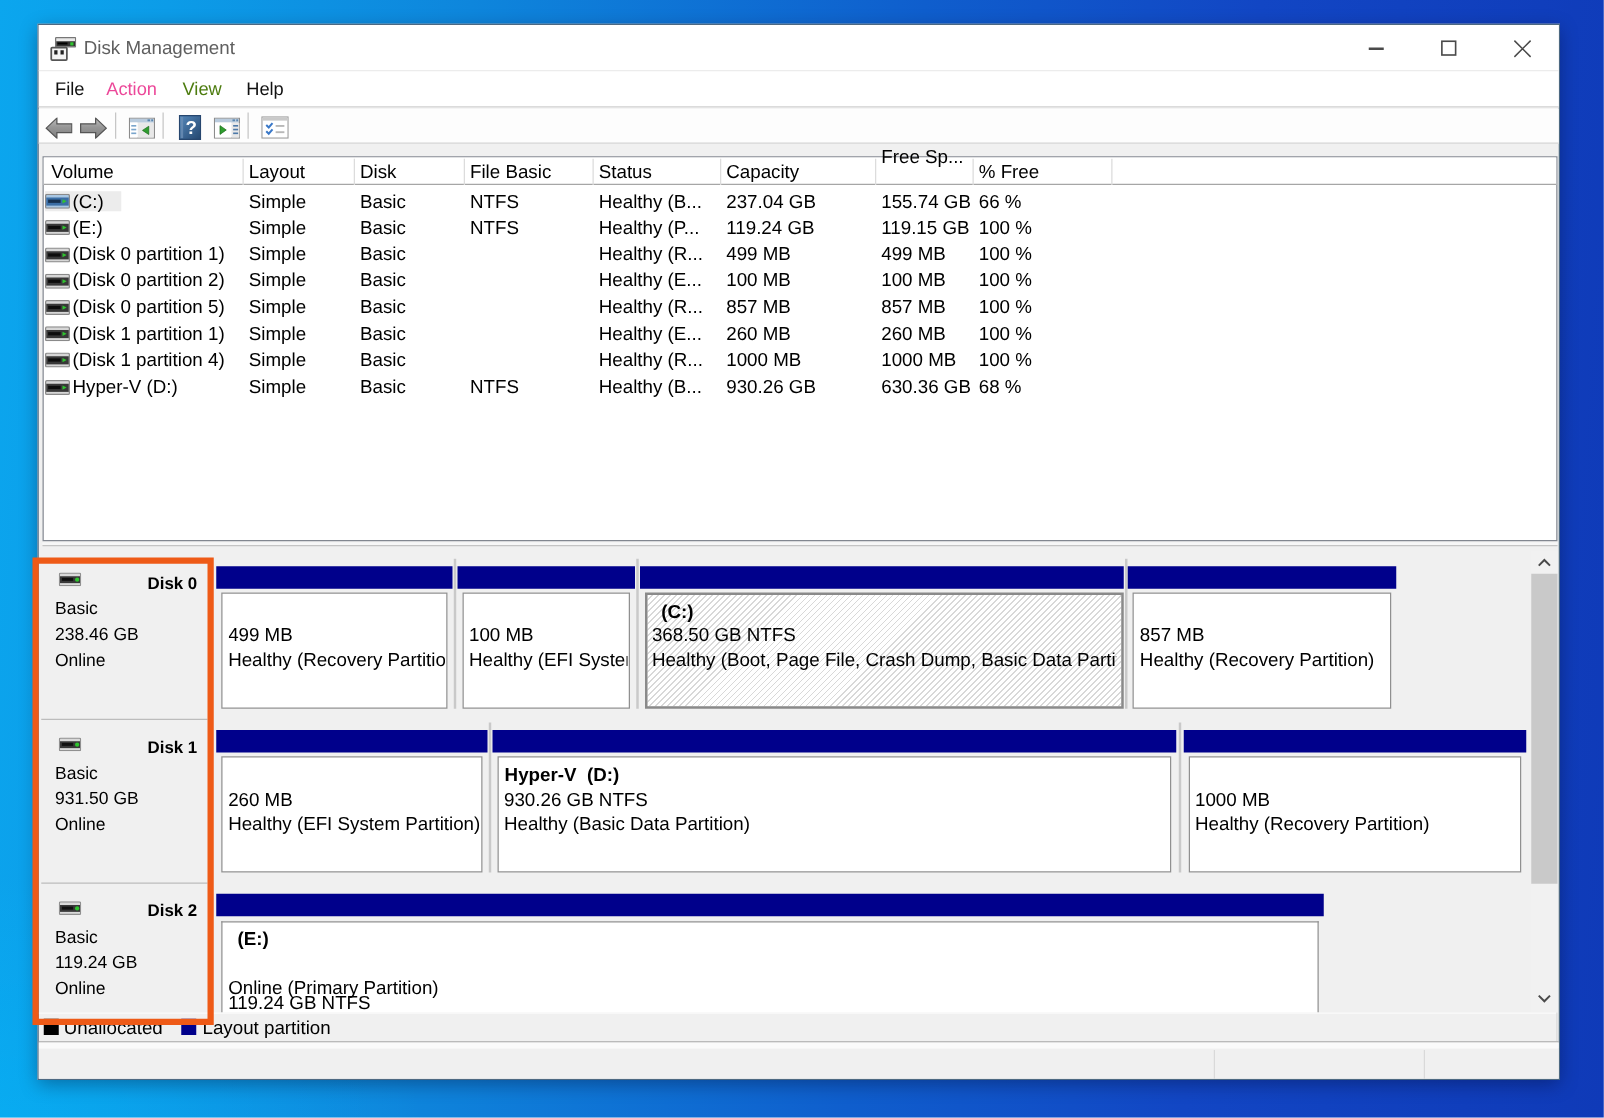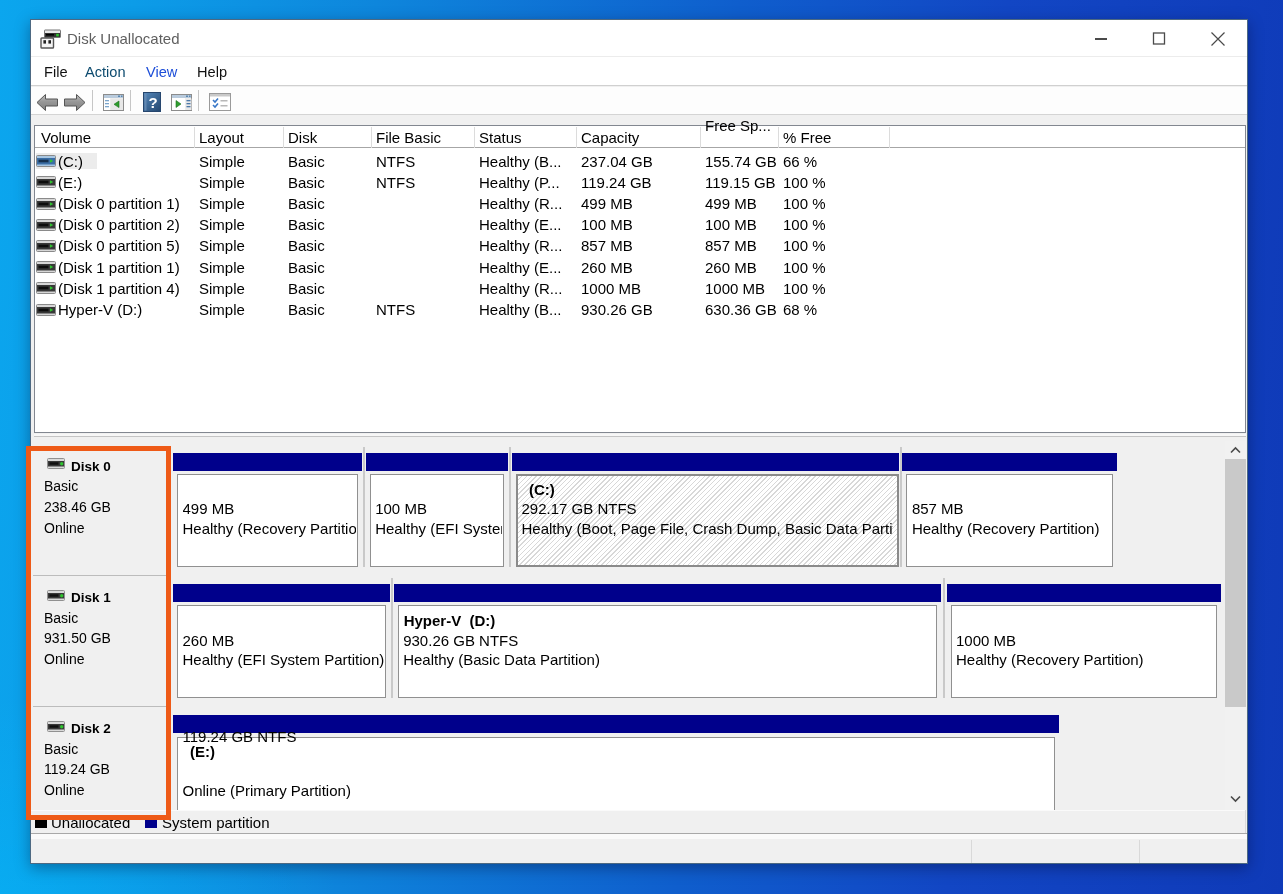--- a/index.html
+++ b/index.html
@@ -6,51 +6,51 @@
 body { font-family:"Liberation Sans",sans-serif;
   background:radial-gradient(520px 300px at 0% 100%, rgba(0,195,255,0.30), rgba(0,195,255,0) 65%),
   linear-gradient(94deg,#0ba6ee 0%,#0c9ce8 10%,#0e86dc 28%,#0f5ecd 55%,#1246c4 75%,#0f3ab8 100%); }
 .abs { position:absolute; }
 .win { left:30px; top:19px; width:1218px; height:845px; background:#f0f0f0;
   border:1px solid #4d6982; box-shadow:0 4px 14px rgba(0,0,30,0.35); }
 .rtx { font-size:15px; color:#000; height:21.2px; line-height:21.2px; white-space:nowrap; }
 .htx { font-size:15px; color:#000; height:20px; line-height:20px; white-space:nowrap; }
 .ptx { font-size:15px; color:#000; height:19.6px; line-height:19.6px; white-space:nowrap; }
 .dtx { font-size:14px; color:#000; height:20px; line-height:20px; white-space:nowrap; }
-.dtt { font-size:13.5px; color:#000; height:20px; line-height:20px; white-space:nowrap; }
+.dtt { font-size:13.5px; color:#000; height:20px; line-height:20px; white-space:nowrap;margin-left:47px; }
 .b { font-weight:bold; }
 </style></head>
 <body>
 <div class="abs win"></div>
 
 
 <div class="abs" style="left:31px;top:20px;width:1216px;height:36px;background:#fff"></div>
 <svg class="abs" style="left:40px;top:29px" width="21" height="20" viewBox="0 0 21 20">
 <rect x="4.5" y="1" width="16" height="7.5" rx="0.5" fill="#e8e8e8" stroke="#777"></rect>
 <rect x="5" y="4" width="15" height="4" fill="#333"></rect>
 <rect x="6" y="5" width="8" height="1.6" fill="#000"></rect>
 <rect x="16.2" y="4.8" width="2.6" height="2.6" fill="#2ec42e"></rect>
 <rect x="1" y="9" width="12.5" height="10" rx="0.8" fill="#f4f4f4" stroke="#555" stroke-width="1.4"></rect>
 <rect x="3.4" y="11.2" width="2.6" height="3.4" fill="#222"></rect>
 <rect x="8.4" y="11.2" width="2.6" height="3.4" fill="#222"></rect>
 </svg>
-<div class="abs" style="left:67px;top:30px;font-size:15px;color:#5f5f5f;line-height:18px">Disk Unallocated</div>
+<div class="abs" style="left:67px;top:30px;font-size:15px;color:#5f5f5f;line-height:18px">Disk Management</div>
 <div class="abs" style="left:1095px;top:38px;width:11.5px;height:1.5px;background:#4a4a4a"></div>
 <svg class="abs" style="left:1148px;top:28px" width="22" height="22" viewBox="0 0 22 22">
 <rect x="5.5" y="5" width="11" height="11" fill="none" stroke="#4a4a4a" stroke-width="1.3"></rect>
   </svg>
 <svg class="abs" style="left:1207px;top:28px" width="22" height="22" viewBox="0 0 22 22">
 <path d="M4.5 4.5 L17.5 17.5 M17.5 4.5 L4.5 17.5" stroke="#4a4a4a" stroke-width="1.2"></path>
   </svg>
 
 
 <div class="abs" style="left:31px;top:56px;width:1216px;height:30px;background:#fff;border-top:1px solid #ececec;border-bottom:1px solid #d0d0d0"></div>
 <div class="abs" style="left:44px;top:64px;font-size:14.6px;color:#111">File</div>
-<div class="abs" style="left:85px;top:64px;font-size:14.6px;color:#0c4a6e">Action</div>
-<div class="abs" style="left:146px;top:64px;font-size:14.6px;color:#1d4ed8">View</div>
+<div class="abs" style="left:85px;top:64px;font-size:14.6px;color:#ec4899">Action</div>
+<div class="abs" style="left:146px;top:64px;font-size:14.6px;color:#4d7c0f">View</div>
 <div class="abs" style="left:197px;top:64px;font-size:14.6px;color:#111">Help</div>
 
 
 <div class="abs" style="left:31px;top:87px;width:1216px;height:28px;background:#fdfdfd;border-bottom:1px solid #d4d4d4"></div>
 <svg width="0" height="0">
     <defs>
       <linearGradient id="ag" x1="0" y1="0" x2="0" y2="1">
         <stop offset="0" stop-color="#bdbdbd"></stop>
         <stop offset="0.45" stop-color="#979797"></stop>
         <stop offset="1" stop-color="#7e7e7e"></stop>
@@ -193,21 +193,21 @@
 <div class="abs" style="left:177.0px;top:474.3px;width:181.0px;height:92.7px;border:1px solid #909090;background:#fff;"></div>
 <div class="abs ptx" style="left:182.5px;top:499.4px;width:173.5px;overflow:hidden">499 MB</div>
 <div class="abs ptx" style="left:182.5px;top:519.0px;width:173.5px;overflow:hidden">Healthy (Recovery Partition)</div>
 <div class="abs" style="left:365.7px;top:452.9px;width:142.5px;height:17.8px;background:#00008b"></div>
 <div class="abs" style="left:369.7px;top:474.3px;width:134.5px;height:92.7px;border:1px solid #909090;background:#fff;"></div>
 <div class="abs ptx" style="left:375.2px;top:499.4px;width:127.0px;overflow:hidden">100 MB</div>
 <div class="abs ptx" style="left:375.2px;top:519.0px;width:127.0px;overflow:hidden">Healthy (EFI System Partition)</div>
 <div class="abs" style="left:512px;top:452.9px;width:387.3px;height:17.8px;background:#00008b"></div>
 <div class="abs" style="left:516.0px;top:474.3px;width:382.8px;height:92.7px;border:2.5px solid #8a8a8a;background:repeating-linear-gradient(135deg,#ffffff 0px,#ffffff 2.4px,#d8d8d8 2.4px,#d8d8d8 3.4px);"></div>
 <div class="abs ptx b" style="left:529.0px;top:479.8px;width:364.3px;overflow:hidden">(C:)</div>
-<div class="abs ptx" style="left:521.5px;top:499.4px;width:371.8px;overflow:hidden">292.17 GB NTFS</div>
+<div class="abs ptx" style="left:521.5px;top:499.4px;width:371.8px;overflow:hidden">368.50 GB NTFS</div>
 <div class="abs ptx" style="left:521.5px;top:519.0px;width:371.8px;overflow:hidden">Healthy (Boot, Page File, Crash Dump, Basic Data Partition)</div>
 <div class="abs" style="left:902.4px;top:452.9px;width:215.1px;height:17.8px;background:#00008b"></div>
 <div class="abs" style="left:906.4px;top:474.3px;width:207.1px;height:92.7px;border:1px solid #909090;background:#fff;"></div>
 <div class="abs ptx" style="left:911.9px;top:499.4px;width:199.6px;overflow:hidden">857 MB</div>
 <div class="abs ptx" style="left:911.9px;top:519.0px;width:199.6px;overflow:hidden">Healthy (Recovery Partition)</div>
 <svg class="abs" style="left:47px;top:589.5px" width="18" height="11" viewBox="0 0 18 11">
 <rect x="0.5" y="0.5" width="17" height="10" rx="1" fill="#d9d9d9" stroke="#909090"></rect>
 <rect x="1" y="3" width="16" height="5.5" fill="#383838"></rect>
 <rect x="2.5" y="4.3" width="9" height="2.4" fill="#101010"></rect>
 <circle cx="14.7" cy="5.7" r="1.7" fill="#2ec42e"></circle>
@@ -235,21 +235,21 @@
 <rect x="2.5" y="4.3" width="9" height="2.4" fill="#101010"></rect>
 <circle cx="14.7" cy="5.7" r="1.7" fill="#2ec42e"></circle>
 </svg>
 <div class="abs dtt b" style="left:71px;top:719.3px">Disk 2</div>
 <div class="abs dtx" style="left:44px;top:738.8px">Basic</div>
 <div class="abs dtx" style="left:44px;top:759.4px">119.24 GB</div>
 <div class="abs dtx" style="left:44px;top:780.0px">Online</div>
 <div class="abs" style="left:173px;top:715.3px;width:885.5px;height:17.8px;background:#00008b"></div>
 <div class="abs" style="left:177.0px;top:736.7px;width:877.5px;height:73.3px;border:1px solid #909090;border-bottom:none;background:#fff;"></div>
 <div class="abs ptx b" style="left:190.0px;top:742.2px;width:862.5px;overflow:hidden">(E:)</div>
-<div class="abs ptx" style="left:182.5px;top:727px;width:870.0px;overflow:hidden">119.24 GB NTFS</div>
+<div class="abs ptx" style="left:182.5px;top:793px;width:870.0px;overflow:hidden">119.24 GB NTFS</div>
 <div class="abs ptx" style="left:182.5px;top:781.4px;width:870.0px;overflow:hidden">Online (Primary Partition)</div>
 <div class="abs" style="left:362.7px;top:446.9px;width:2.4px;height:120.4px;background:#c9c9c9"></div>
 <div class="abs" style="left:508.9px;top:446.9px;width:2.4px;height:120.4px;background:#c9c9c9"></div>
 <div class="abs" style="left:899.6px;top:446.9px;width:2.4px;height:120.4px;background:#c9c9c9"></div>
 <div class="abs" style="left:390.7px;top:578.0px;width:2.4px;height:120.4px;background:#c9c9c9"></div>
 <div class="abs" style="left:942.5px;top:578.0px;width:2.4px;height:120.4px;background:#c9c9c9"></div>
 <div class="abs" style="left:33px;top:574.5px;width:133px;height:1px;background:#bcbcbc"></div>
 <div class="abs" style="left:33px;top:706px;width:133px;height:1px;background:#bcbcbc"></div>
 
 
@@ -261,21 +261,21 @@
 <svg class="abs" style="left:1229px;top:794px" width="13" height="9" viewBox="0 0 13 9">
     <path d="M2 2.5 L6.5 7 L11 2.5" stroke="#4a4a4a" stroke-width="1.6" fill="none"></path>
   </svg>
 
 <div class="abs" style="left:31px;top:809.8px;width:1215px;height:1px;background:#fafafa"></div>
 <div class="abs" style="left:1244.8px;top:810px;width:1px;height:23px;background:#dadada"></div>
 
 <div class="abs" style="left:35px;top:815px;width:12px;height:12.5px;background:#000"></div>
 <div class="abs" style="left:51px;top:813px;font-size:15px;color:#000;line-height:20px">Unallocated</div>
 <div class="abs" style="left:144.5px;top:815px;width:12.5px;height:12.5px;background:#00008b"></div>
-<div class="abs" style="left:162px;top:813px;font-size:15px;color:#000;line-height:20px">System partition</div>
+<div class="abs" style="left:162px;top:813px;font-size:15px;color:#000;line-height:20px">Layout partition</div>
 
 
 <div class="abs" style="left:31px;top:832.7px;width:1216px;height:1px;background:#a8a8a8"></div>
 <div class="abs" style="left:31px;top:833.7px;width:1216px;height:5px;background:#fafafa"></div>
 <div class="abs" style="left:31px;top:838.7px;width:1216px;height:24.6px;background:#f0f0f0"></div>
 <div class="abs" style="left:971px;top:839.5px;width:1px;height:23px;background:#d9d9d9"></div>
 <div class="abs" style="left:1139px;top:839.5px;width:1px;height:23px;background:#d9d9d9"></div>
 
 
 <div class="abs" style="left:26.2px;top:445.8px;width:144.8px;height:374.2px;border:5.2px solid #ee5a17"></div>

